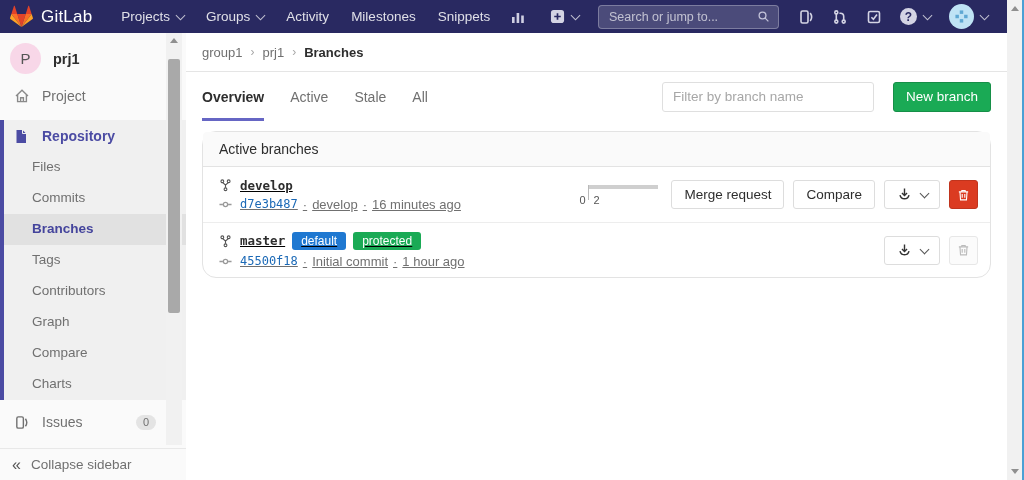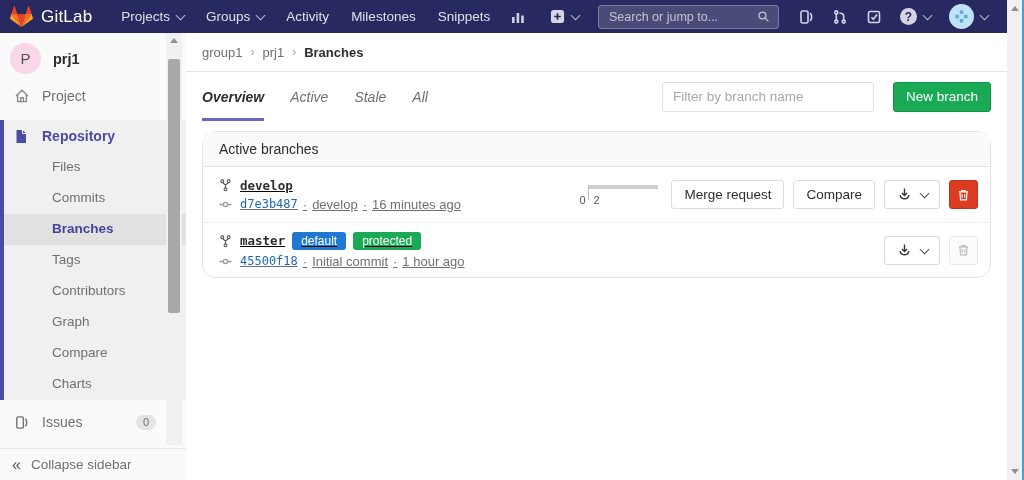--- a/index.html
+++ b/index.html
@@ -44,21 +44,21 @@
   .sidebar{width:186px;background:#fafafa;position:relative;flex:none;box-sizing:border-box;}
   .ctx{display:flex;align-items:center;padding:10px 12px 6px 10px;cursor:pointer;}
   .ctx-avatar{width:31px;height:31px;border-radius:50%;background:#f8d7e8;color:#555;font-size:15px;
               display:flex;align-items:center;justify-content:center;}
   .ctx-name{margin-left:12px;font-size:14.5px;font-weight:700;color:#2e2e2e;}
   .side-item{display:flex;align-items:center;padding:8px 30px 8px 14px;color:#707070;font-size:14px;cursor:pointer;}
   .side-item .ico{width:16px;margin-right:12px;flex:none;}
   .repo-section{margin-top:8px;background:#f0f0f0;border-left:4px solid #4b4ba3;}
   .repo-head{display:flex;align-items:center;padding:8px 10px;color:#4b4ba3;font-weight:600;font-size:14px;cursor:pointer;}
   .repo-head .ico{width:16px;margin-right:12px;flex:none;}
-  .subitem{padding:7px 10px 7px 48px;font-size:13.5px;color:#707070;cursor:pointer;height:17px;}
+  .subitem{padding:7px 10px 7px 28px;font-size:13.5px;color:#707070;cursor:pointer;height:17px;}
   .subitem.active{background:#e1e1e1;color:#44449c;font-weight:600;}
   .issues-row{margin-top:6px;}
   .count-badge{margin-left:auto;background:#e4e4e4;color:#707070;font-size:11px;border-radius:8px;
                padding:2px 7px;line-height:1;}
   .collapse-row{position:absolute;bottom:0;left:0;right:0;height:32px;border-top:1px solid #e8e8e8;
                 display:flex;align-items:center;padding:0 12px;color:#707070;font-size:13.5px;cursor:pointer;background:#fafafa;box-sizing:border-box;}
   .collapse-ico{font-size:16px;margin-right:10px;color:#555;}
   .side-scroll{position:absolute;top:0;right:4px;width:16px;height:412px;background:#f1f1f1;}
   .side-scroll .tri-up{margin:5px auto 0 auto;}
   .side-thumb{position:absolute;top:26px;left:2px;width:12px;height:254px;background:#a9a9a9;border-radius:2px;}
@@ -67,21 +67,21 @@
   .content{flex:1;background:#fff;position:relative;overflow:hidden;}
   .breadcrumb{height:38px;display:flex;align-items:center;padding:0 16px;border-bottom:1px solid #e5e5e5;
               font-size:13px;color:#707070;}
   .crumb-sep{color:#a8a8a8;margin:0 8px;font-size:12px;}
   .crumb-link{cursor:pointer;}
   .crumb-cur{color:#2e2e2e;font-weight:700;}
 
   .controls{display:flex;padding:0 16px;height:49px;align-items:stretch;}
   .tabs{display:flex;}
   .tab{font-size:14px;color:#707070;margin-right:26px;display:flex;align-items:center;cursor:pointer;
-       border-bottom:3px solid transparent;padding-top:3px;box-sizing:border-box;font-style:italic;}
+       border-bottom:3px solid transparent;padding-top:3px;box-sizing:border-box;}
   .tab.active{color:#2e2e2e;font-weight:700;border-bottom-color:#6666c4;}
   .right-controls{margin-left:auto;display:flex;align-items:center;gap:19px;}
   .filter-input{width:190px;height:28px;border:1px solid #dfdfdf;border-radius:3px;padding:0 10px;
                 font-size:13.5px;color:#555;outline:none;font-family:"Liberation Sans",sans-serif;}
   .filter-input::placeholder{color:#a7a7a7;}
   .btn{height:30px;border-radius:3px;font-size:13.5px;padding:0 12px;cursor:pointer;
        font-family:"Liberation Sans",sans-serif;display:flex;align-items:center;box-sizing:border-box;}
   .btn-danger-sec{background:#fff;border:1px solid #e8705f;color:#db3b21;}
   .btn-success{background:#1aaa55;border:1px solid #168f48;color:#fff;}
 

